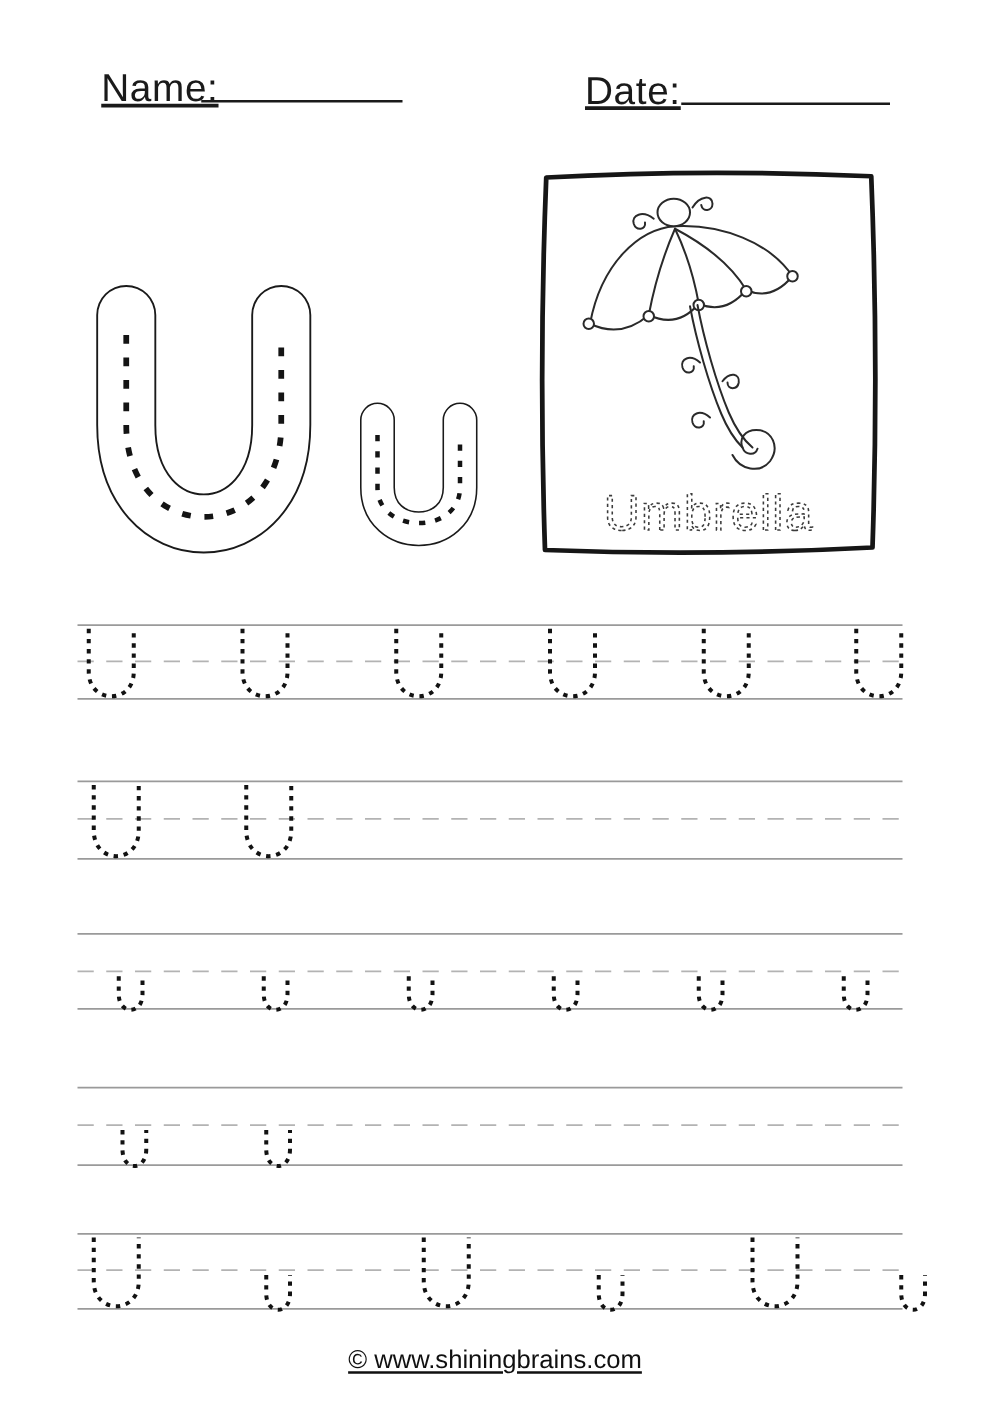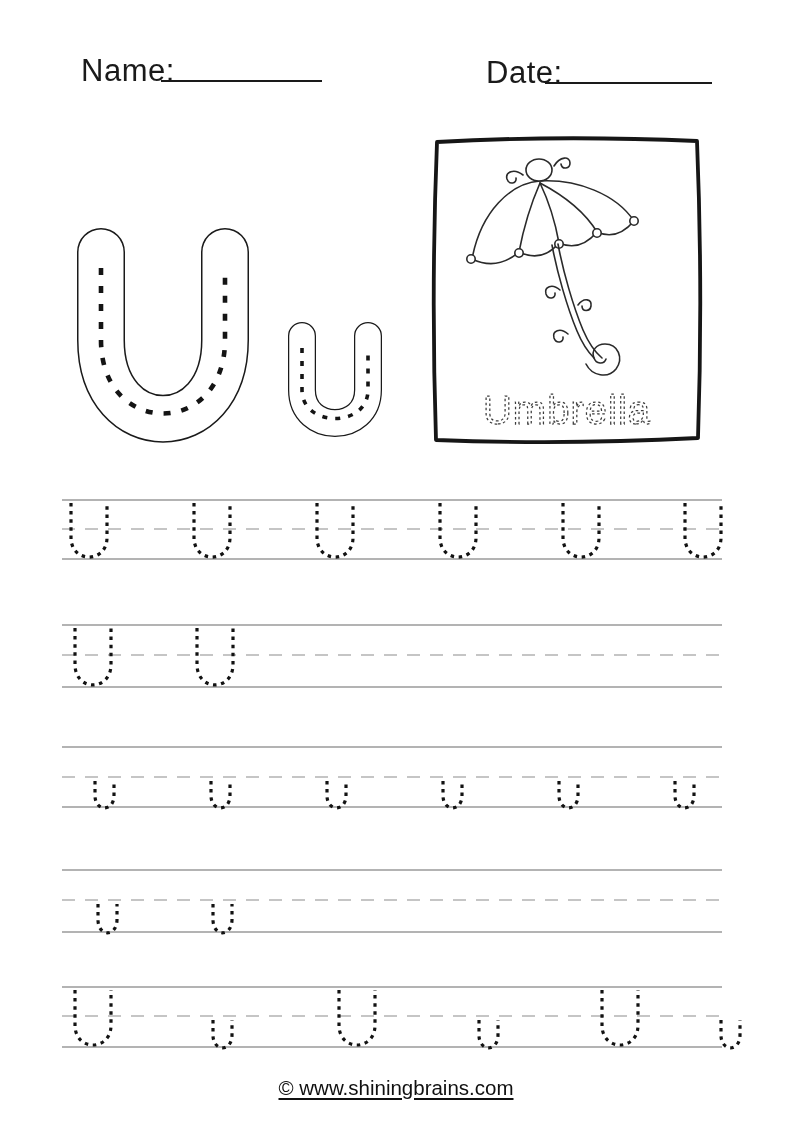--- a/index.html
+++ b/index.html
@@ -1,24 +1,24 @@
 <!DOCTYPE html>
 <html><head>
 <meta charset="utf-8">
 <style>
   html,body{margin:0;padding:0;background:#fff;}
   .page{
     position:relative;width:794px;height:1123px;background:#ffffff;overflow:hidden;
     font-family:"Liberation Sans",sans-serif;color:#1a1a1a;
   }
-  .hdr-label{position:absolute;font-size:31px;letter-spacing:0.5px;color:#1a1a1a;white-space:nowrap;}
+  .hdr-label{position:absolute;font-size:31px;letter-spacing:0.5px;color:#1a1a1a;white-space:nowrap;text-decoration:underline;}
   .hdr-line{position:absolute;height:24px;border-bottom:2.2px solid #1a1a1a;}
   #name-label{left:81px;top:53px;}
   #name-line{left:161px;top:56px;width:161px;}
-  #date-label{left:486px;top:55px;}
+  #date-label{left:468px;top:55px;}
   #date-line{left:545px;top:58px;width:167px;}
   .sheet-svg{position:absolute;left:0;top:0;}
   
   .ltr-outer{fill:none;stroke:#1a1a1a;stroke-width:48;stroke-linecap:round;stroke-linejoin:round;}
   .ltr-inner{fill:none;stroke:#ffffff;stroke-width:45;stroke-linecap:round;stroke-linejoin:round;}
   .ltr-guide{fill:none;stroke:#141414;stroke-width:4.6;stroke-dasharray:7 11;}
   .ltr-outer-sm{fill:none;stroke:#1a1a1a;stroke-width:28;stroke-linecap:round;stroke-linejoin:round;}
   .ltr-inner-sm{fill:none;stroke:#ffffff;stroke-width:25.5;stroke-linecap:round;stroke-linejoin:round;}
   .ltr-guide-sm{fill:none;stroke:#141414;stroke-width:3.6;stroke-dasharray:5 8;}
   

